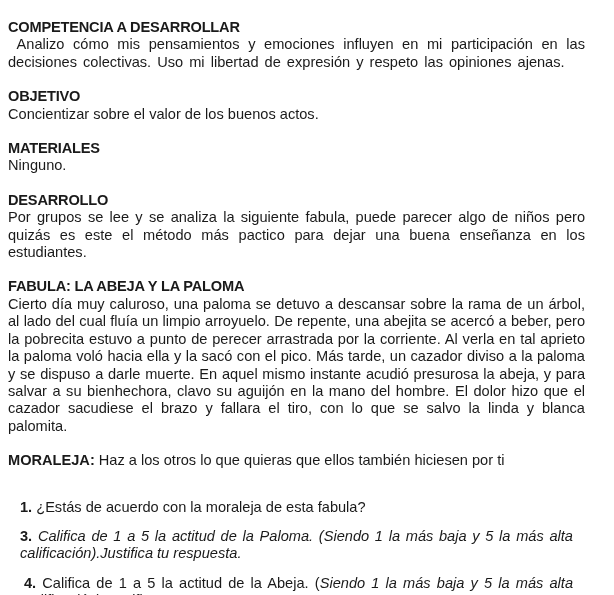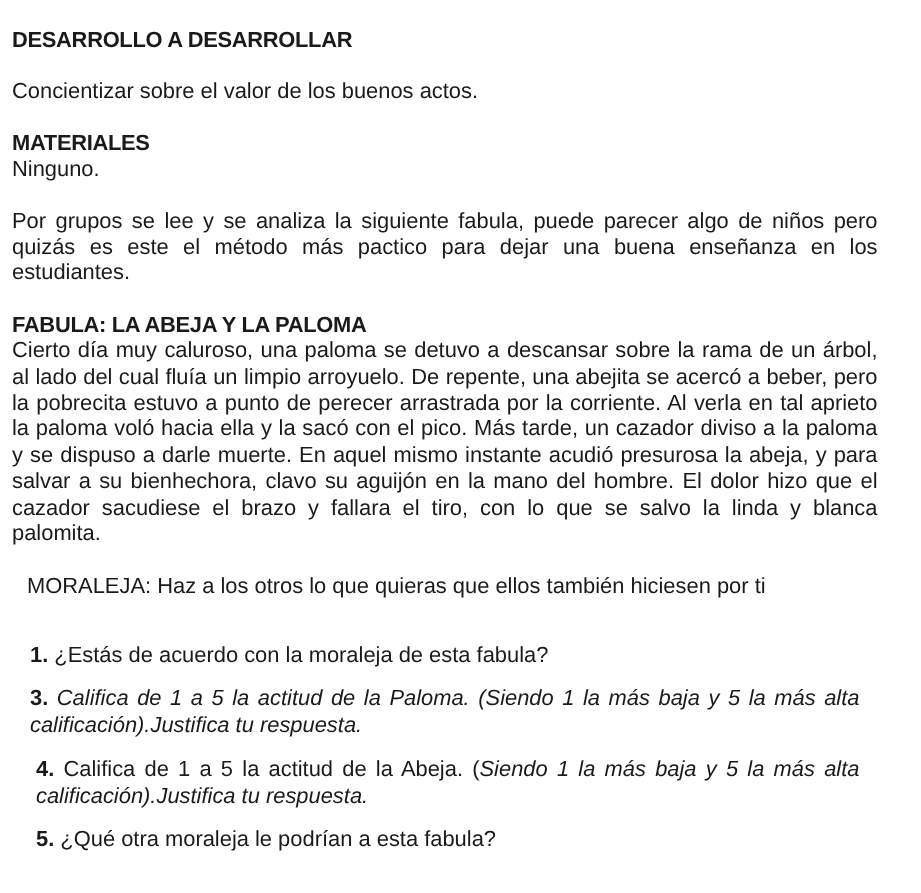--- a/index.html
+++ b/index.html
@@ -35,48 +35,51 @@
       text-align: justify;
       text-align-last: left;
     }
     .gap { height: 17px; }
     .indent1 { padding-left: 4px; }
     .q {
       margin: 12px;
     }
     .q b { font-weight: bold; }
     .q i { font-style: italic; }
-    .inline-bold { font-weight: normal; margin-left: 10px; }
+    .inline-bold { font-weight: bold; }
     .word-spread { word-spacing: 2px; }
   </style>
 </head>
 <body>
 
 <div class="page">
 
   <section>
-    <p class="heading">DESARROLLO A DESARROLLAR</p>
+    <p class="heading">COMPETENCIA A DESARROLLAR</p>
+    <p class="para justify word-spread" style="white-space: pre-wrap;"> Analizo cómo mis pensamientos y emociones influyen en mi participación en las decisiones colectivas. Uso mi libertad de expresión y respeto las opiniones ajenas.</p>
   </section>
 
   <div class="gap"></div>
 
   <section>
+    <p class="heading">OBJETIVO</p>
     <p class="para">Concientizar sobre el valor de los buenos actos.</p>
   </section>
 
   <div class="gap"></div>
 
   <section>
     <p class="heading">MATERIALES</p>
     <p class="para">Ninguno.</p>
   </section>
 
   <div class="gap"></div>
 
   <section>
+    <p class="heading">DESARROLLO</p>
     <p class="para justify">Por grupos se lee y se analiza la siguiente fabula, puede parecer algo de niños pero quizás es este el método más pactico para dejar una buena enseñanza en los estudiantes.</p>
   </section>
 
   <div class="gap"></div>
 
   <section>
     <p class="heading">FABULA: LA ABEJA Y LA PALOMA</p>
     <p class="para justify">Cierto día muy caluroso, una paloma se detuvo a descansar sobre la rama de un árbol, al lado del cual fluía un limpio arroyuelo. De repente, una abejita se acercó a beber, pero la pobrecita estuvo a punto de perecer arrastrada por la corriente. Al verla en tal aprieto la paloma voló hacia ella y la sacó con el pico. Más tarde, un cazador diviso a la paloma y se dispuso a darle muerte. En aquel mismo instante acudió presurosa la abeja, y para salvar a su bienhechora, clavo su aguijón en la mano del hombre. El dolor hizo que el cazador sacudiese el brazo y fallara el tiro, con lo que se salvo la linda y blanca palomita.</p>
   </section>
 

